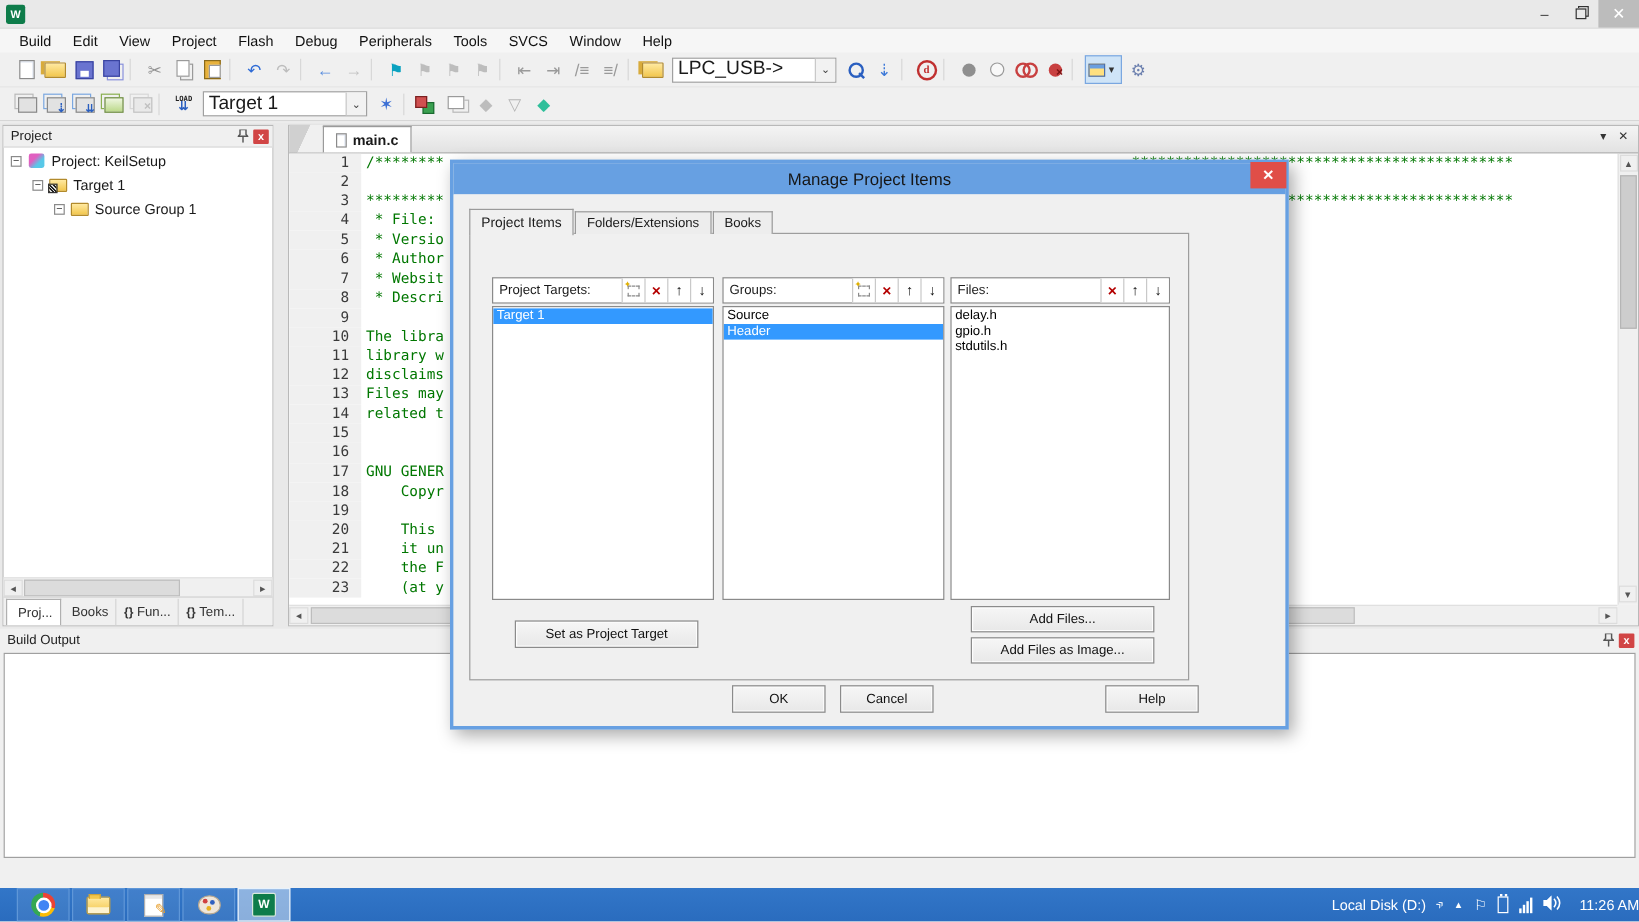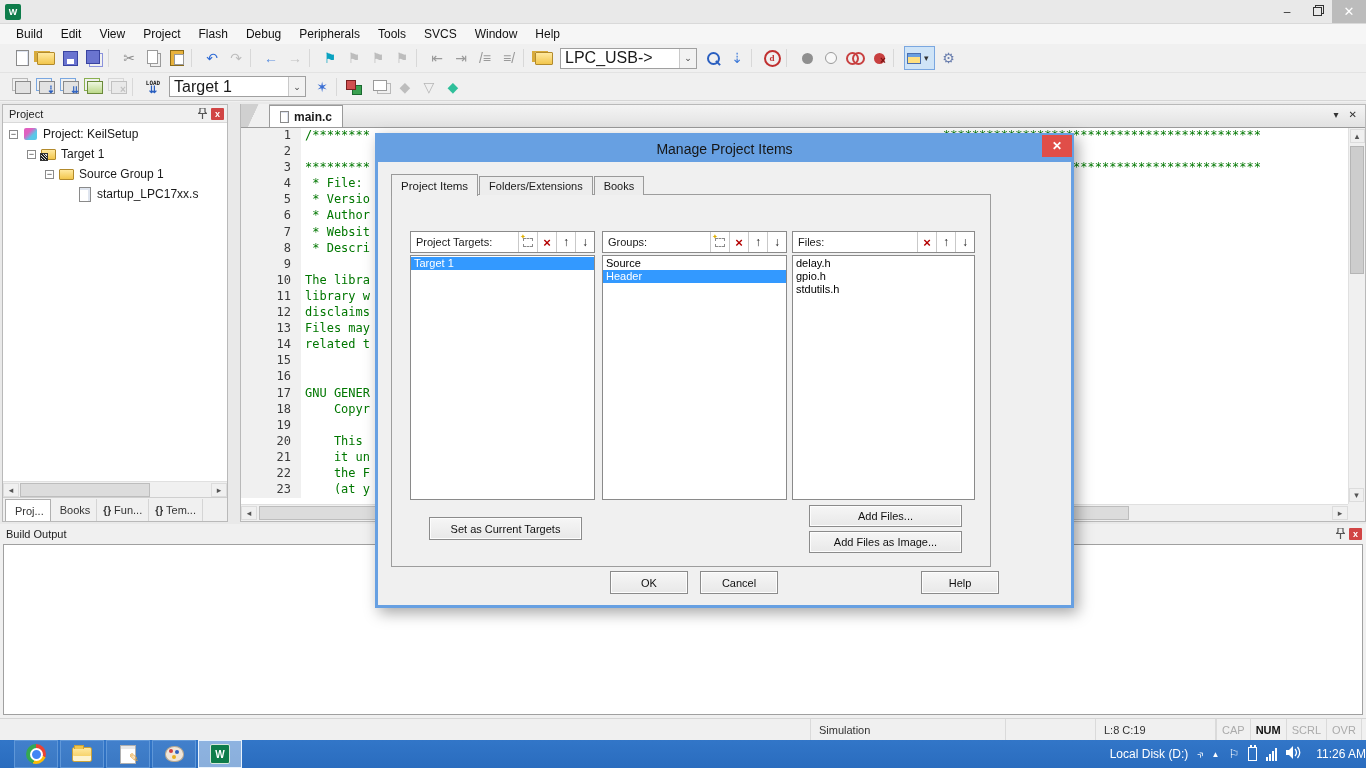--- a/index.html
+++ b/index.html
@@ -409,25 +409,20 @@
             <span class="tico ti-target"></span>
             <span class="tlab">Target 1</span>
           </div>
 
           <div class="trow" style="padding-left: 42px;">
             <span class="texp">−</span>
             <span class="tico ti-folder"></span>
             <span class="tlab">Source Group 1</span>
           </div>
 
-          <div class="trow" style="padding-left: 60px;">
-            <span class="texp hidden"></span>
-            <span class="tico ti-file"></span>
-            <span class="tlab">startup_LPC17xx.s</span>
-          </div>
 
       </div>
       <div class="panel-hscroll">
         <span class="scr-btn">◂</span>
         <span class="scr-track">
             <span class="scr-thumb" style="left:1px;width:130px;"></span>
           </span>
         <span class="scr-btn">▸</span>
       </div>
       <div class="panel-tabs">
@@ -632,32 +627,20 @@
       <span class="pin-icon">
         <svg width="9" height="11" viewBox="0 0 9 11">
             <path d="M2 0h5v4l1.5 1.5h-8L2 4zM4.5 6v5" stroke="#555" fill="none" stroke-width="1.2"></path>
           </svg>
       </span>
       <span class="close-red">x</span>
     </div>
     <div class="build-box"></div>
   </div>
 
-  <div class="status">
-    <span class="st-cell st-sim">Simulation</span>
-    <span class="st-cell st-blank"></span>
-    <span class="st-cell st-pos">L:8 C:19</span>
-    <span class="st-cell st-flags">
-      <span class="st-flag dim">CAP</span>
-        <span class="st-flag">NUM</span>
-        <span class="st-flag dim">SCRL</span>
-        <span class="st-flag dim">OVR</span>
-        <span class="st-flag">R/W</span>
-    </span>
-  </div>
 
   <div class="taskbar">
     <div class="tb-apps">
 
         <div class="tb-app">
           <span class="tb-ic tb-chrome">
             <span class="tb-gly"></span>
           </span>
         </div>
 
@@ -765,21 +748,21 @@
             <span class="mini-btn mb-up"></span>
             <span class="mini-btn mb-dn"></span>
           </div>
           <div class="col-list">
             <div class="li">delay.h</div>
               <div class="li">gpio.h</div>
               <div class="li">stdutils.h</div>
           </div>
         </div>
 
-        <button class="btn btn-set">Set as Current Targets</button>
+        <button class="btn btn-set">Set as Project Target</button>
         <button class="btn btn-add">Add Files...</button>
         <button class="btn btn-addimg">Add Files as Image...</button>
       </div>
 
       <button class="btn dlg-ok">OK</button>
       <button class="btn dlg-cancel">Cancel</button>
       <button class="btn dlg-help">Help</button>
     </div>
   </div>
 

